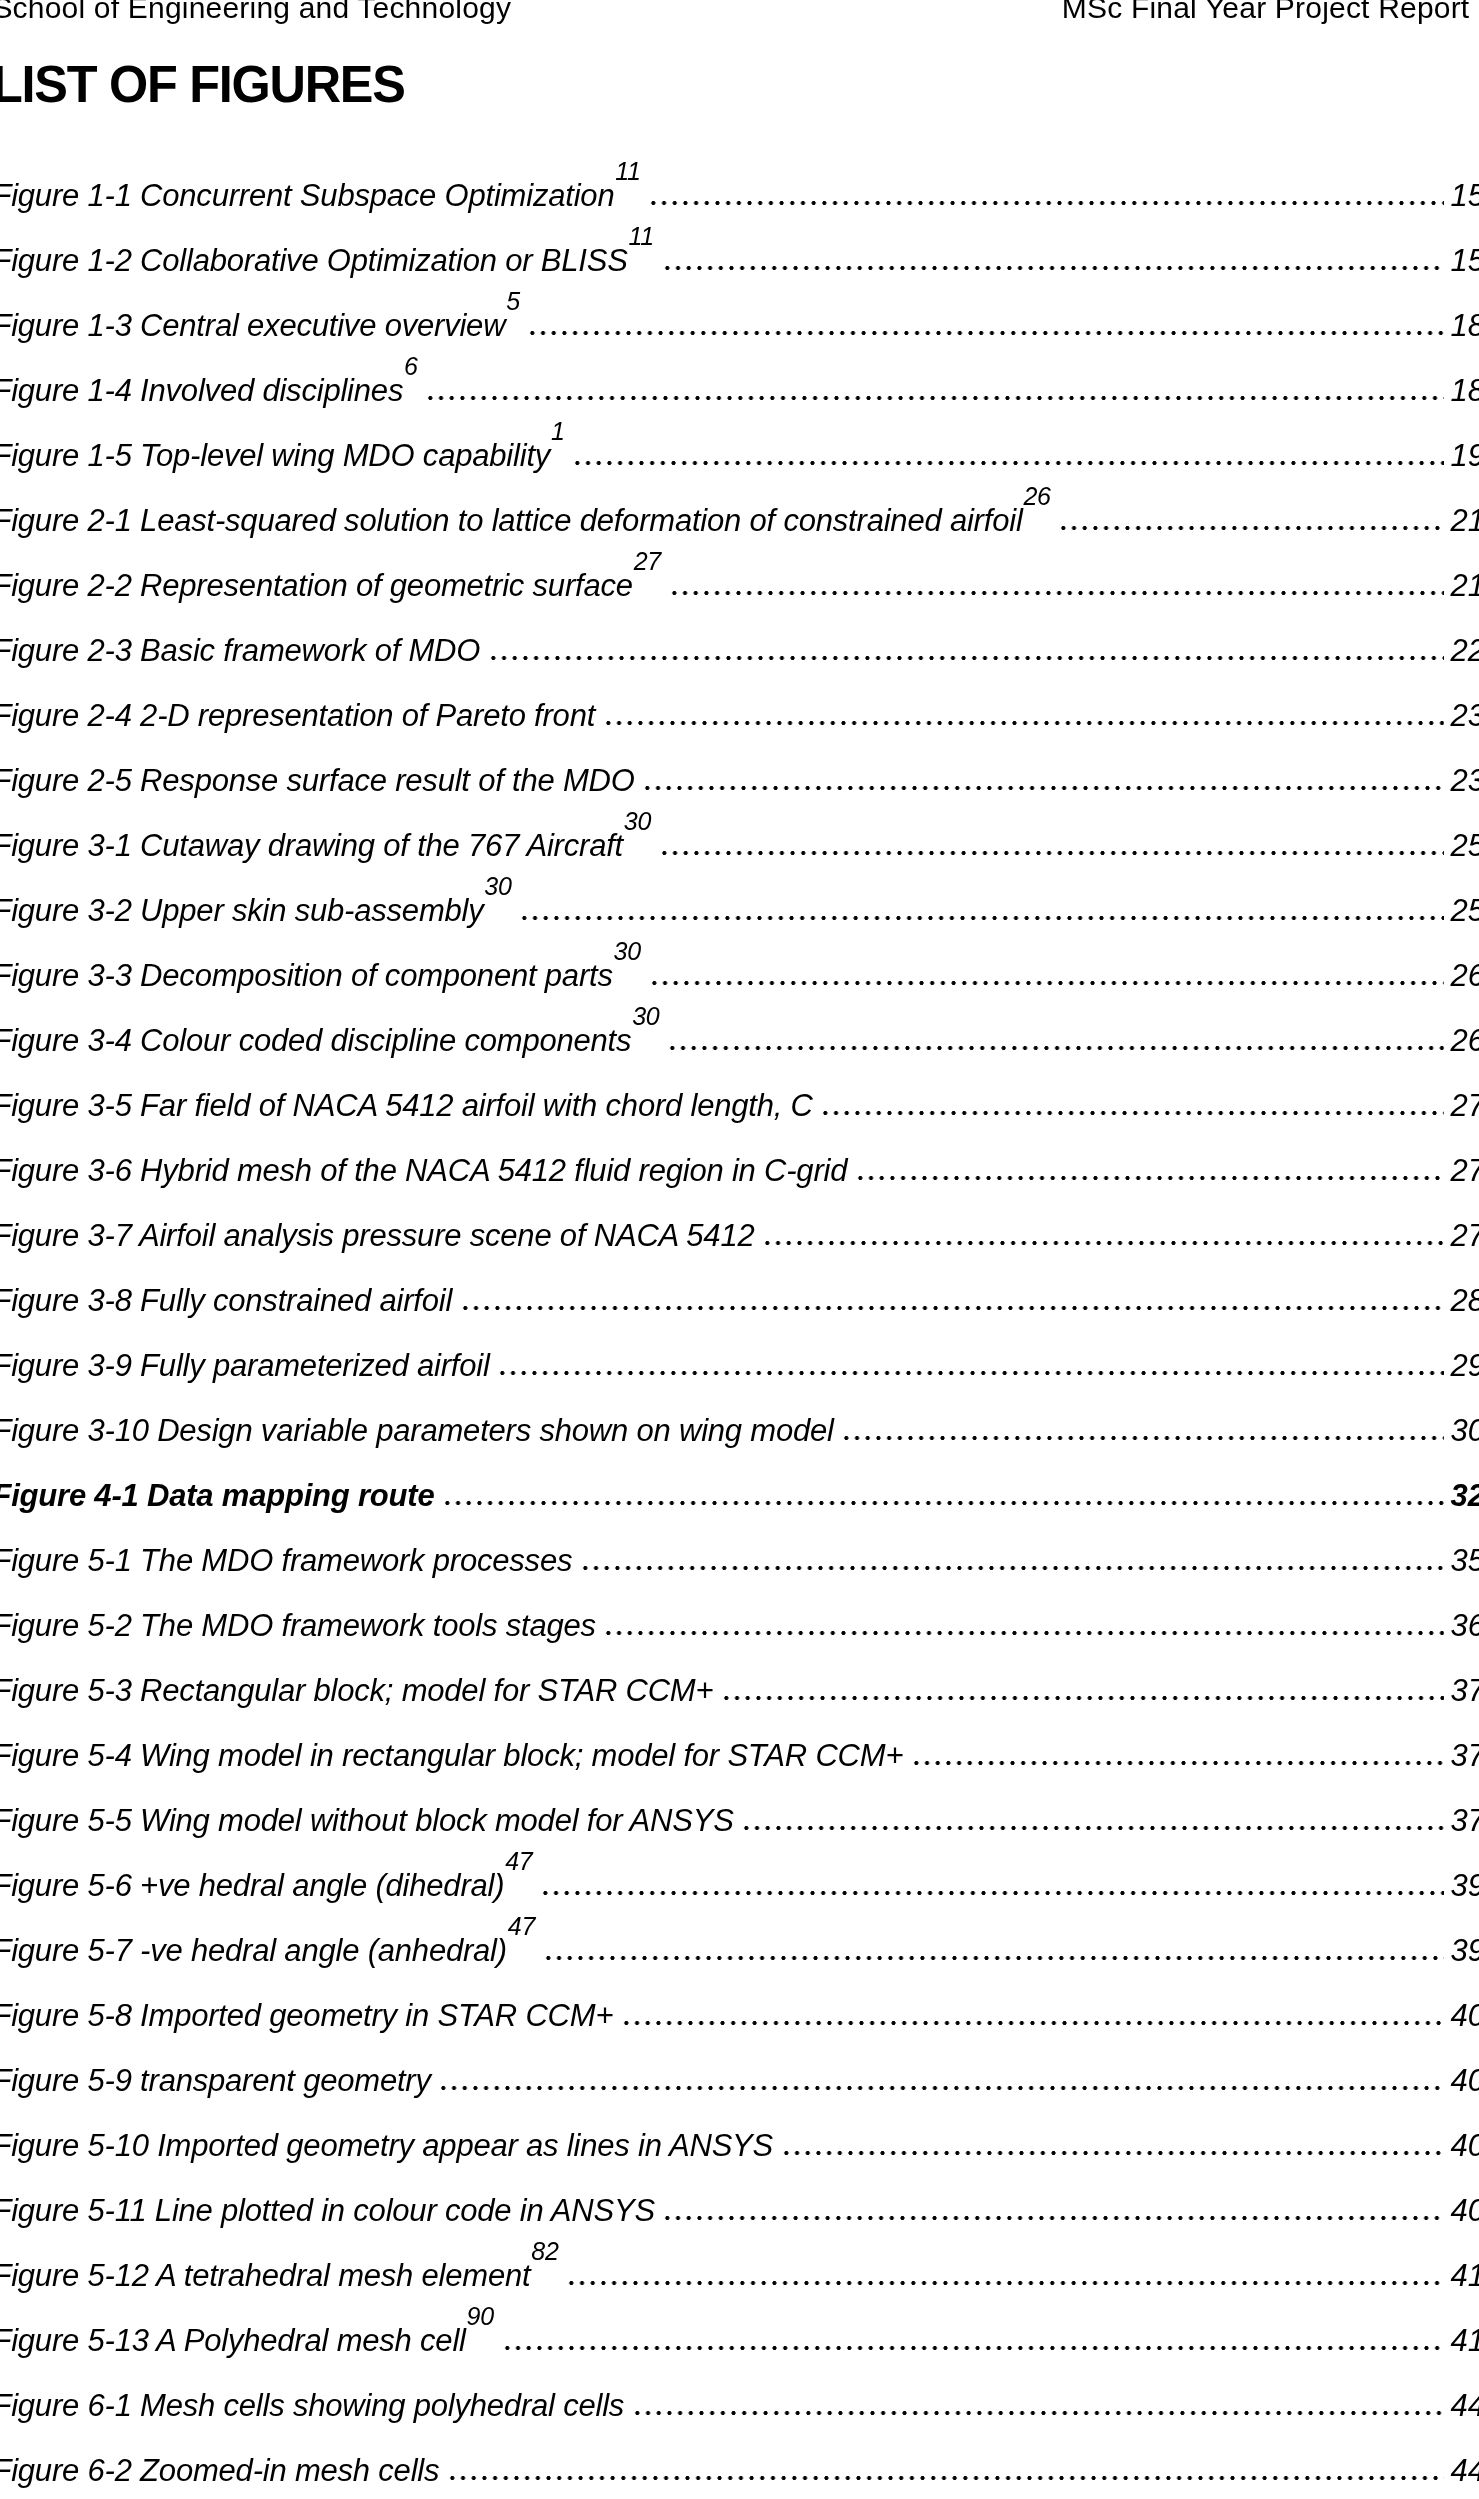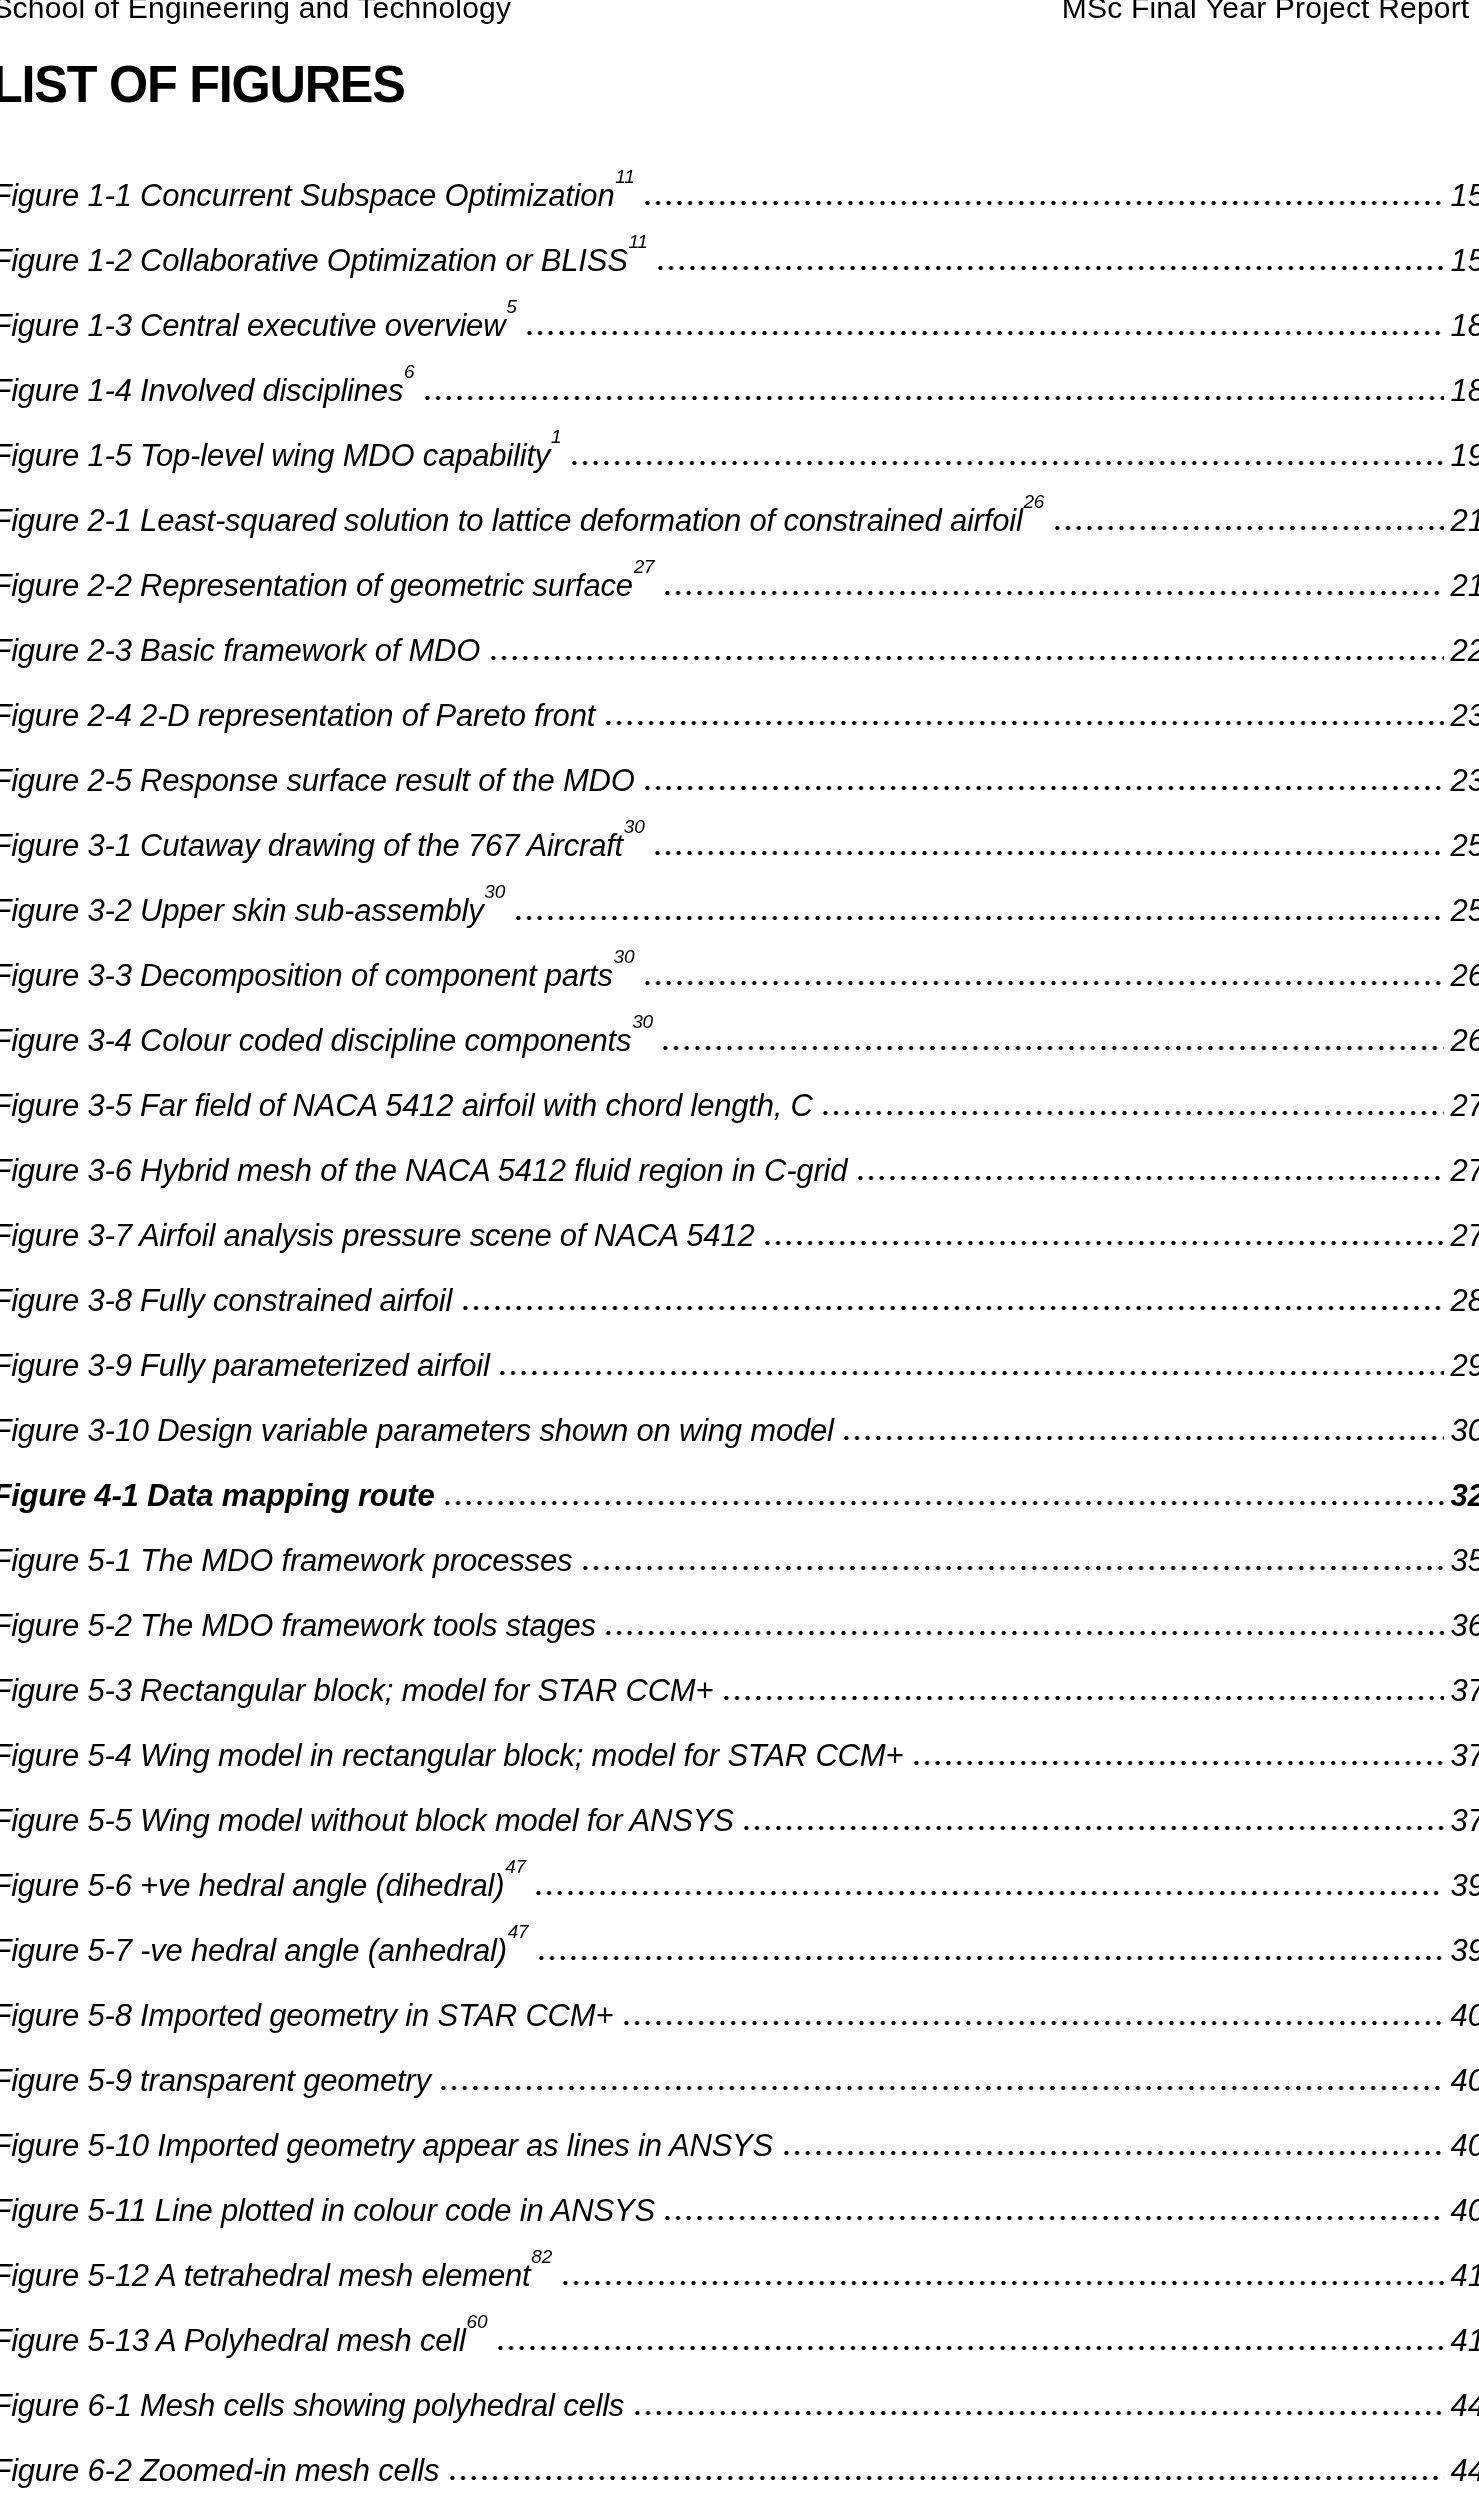--- a/index.html
+++ b/index.html
@@ -50,21 +50,21 @@
     align-items: flex-end;
   }
   .entry {
     font-style: italic;
     font-size: 31px;
     line-height: 1.15;
     white-space: nowrap;
     letter-spacing: -0.2px;
   }
   .entry sup {
-    font-size: 19px;
+    font-size: 25px;
     font-style: italic;
     line-height: 0;
     position: relative;
     top: -0.6em;
     margin-left: 0.8px;
   }
   .toc-row.bold .entry,
   .toc-row.bold .pagenum {
     font-weight: bold;
   }
@@ -293,21 +293,21 @@
     <span class="pagenum">40</span>
   </div>
 
   <div class="toc-row">
     <span class="entry"><span class="entry-label">Figure 5-12 A tetrahedral mesh element</span><sup>82</sup></span>
     <span class="leader"></span>
     <span class="pagenum">41</span>
   </div>
 
   <div class="toc-row">
-    <span class="entry"><span class="entry-label">Figure 5-13 A Polyhedral mesh cell</span><sup>60</sup></span>
+    <span class="entry"><span class="entry-label">Figure 5-13 A Polyhedral mesh cell</span><sup>90</sup></span>
     <span class="leader"></span>
     <span class="pagenum">41</span>
   </div>
 
   <div class="toc-row">
     <span class="entry"><span class="entry-label">Figure 6-1 Mesh cells showing polyhedral cells</span></span>
     <span class="leader"></span>
     <span class="pagenum">44</span>
   </div>
 

